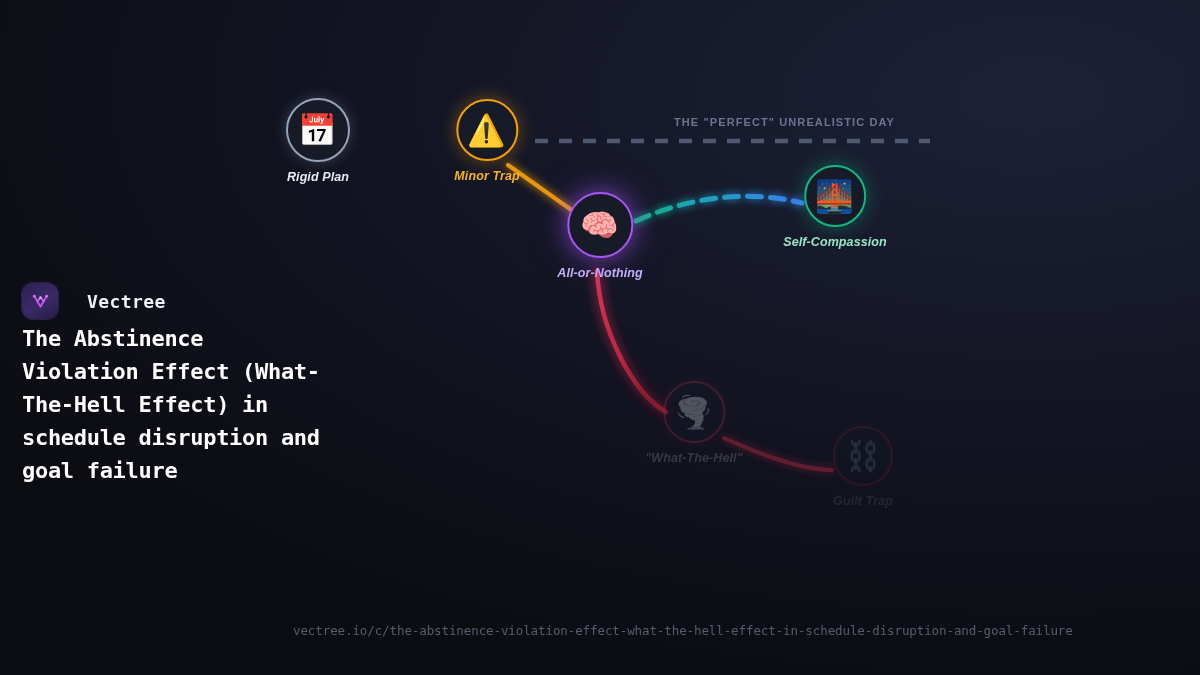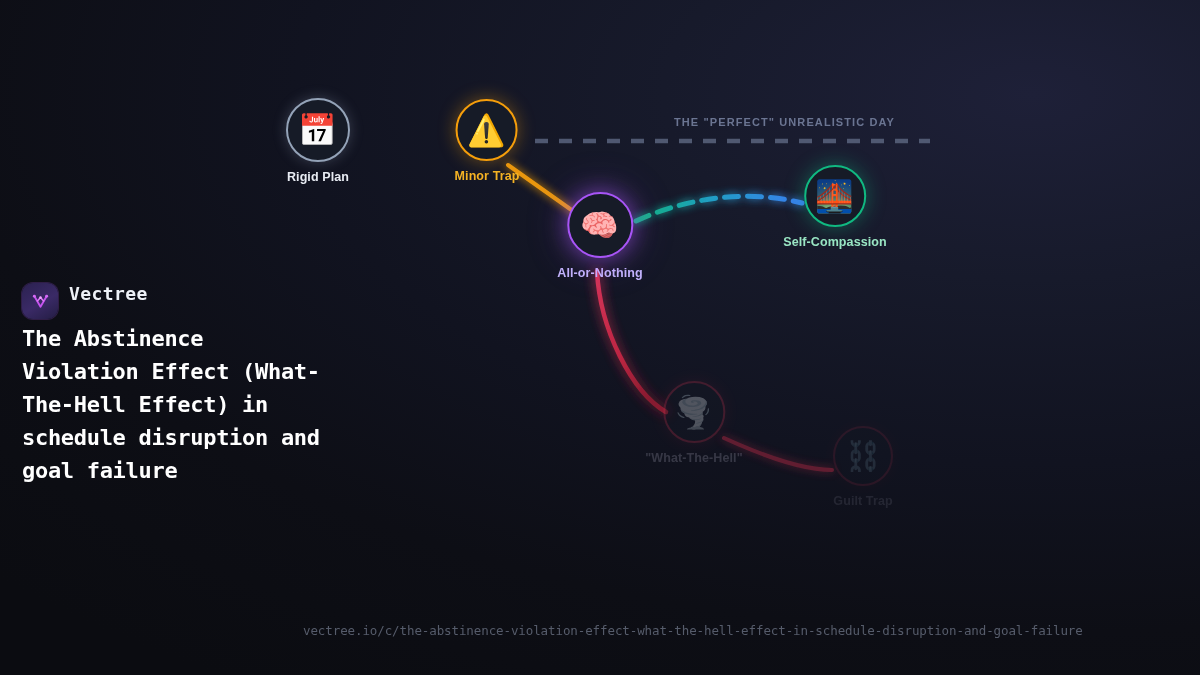--- a/index.html
+++ b/index.html
@@ -39,20 +39,21 @@
     font-family:"DejaVu Sans", sans-serif;
     user-select:none;
   }
   .node-label {
     margin-top:8px;
     font-size:12.5px;
     font-weight:bold;
     white-space:nowrap;
     letter-spacing:.1px;
     text-align:center;
+    font-style:italic;
   }
 
   
   #node-rigid-plan .node-circle   { width:64px;height:64px;border:2.5px solid #94a3b8;
                                     box-shadow:0 0 14px rgba(148,163,184,.30); }
   #node-rigid-plan .node-label    { color:#e8ecf3; }
 
   #node-minor-slip .node-circle   { width:62px;height:62px;border:2.5px solid #f59e0b;
                                     box-shadow:0 0 18px rgba(245,158,11,.40); }
   #node-minor-slip .node-label    { color:#f5b324; }
@@ -81,21 +82,21 @@
     left:674px; top:116px;
     font-size:11px; font-weight:bold;
     letter-spacing:1.1px;
     color:#6b7592;
     white-space:nowrap;
   }
 
   
   #brand {
     position:absolute; left:22px; top:283px;
-    display:flex; gap:11px;
+    display:flex; align-items:center; gap:29px;
   }
   #brand-logo {
     width:36px;height:36px;border-radius:11px;
     background:linear-gradient(150deg,#2b2150 0%,#3a2a66 55%,#241d44 100%);
     display:flex;align-items:center;justify-content:center;
     box-shadow:0 0 0 1px rgba(168,85,247,.22);
   }
   #brand-name {
     font-family:"DejaVu Sans Mono","Liberation Mono",monospace;
     font-size:18px; font-weight:bold; color:#eef1f7; letter-spacing:.4px;
@@ -109,21 +110,20 @@
     font-weight:bold; color:#ffffff;
     letter-spacing:-.3px;
     word-break:break-word;
   }
 
   #footer-url {
     position:absolute; left:293px; top:623px;
     font-family:"DejaVu Sans Mono","Liberation Mono",monospace;
     font-size:12.5px; color:#565c6b; letter-spacing:-.1px;
     white-space:nowrap;
-    margin-left:10px;
   }
 </style>
 </head>
 <body>
 
 <div id="stage">
 
   <svg id="graph" viewBox="0 0 1200 675" xmlns="http://www.w3.org/2000/svg">
     <defs>
       <linearGradient id="gradTealBlue" x1="0" y1="0" x2="1" y2="0">

